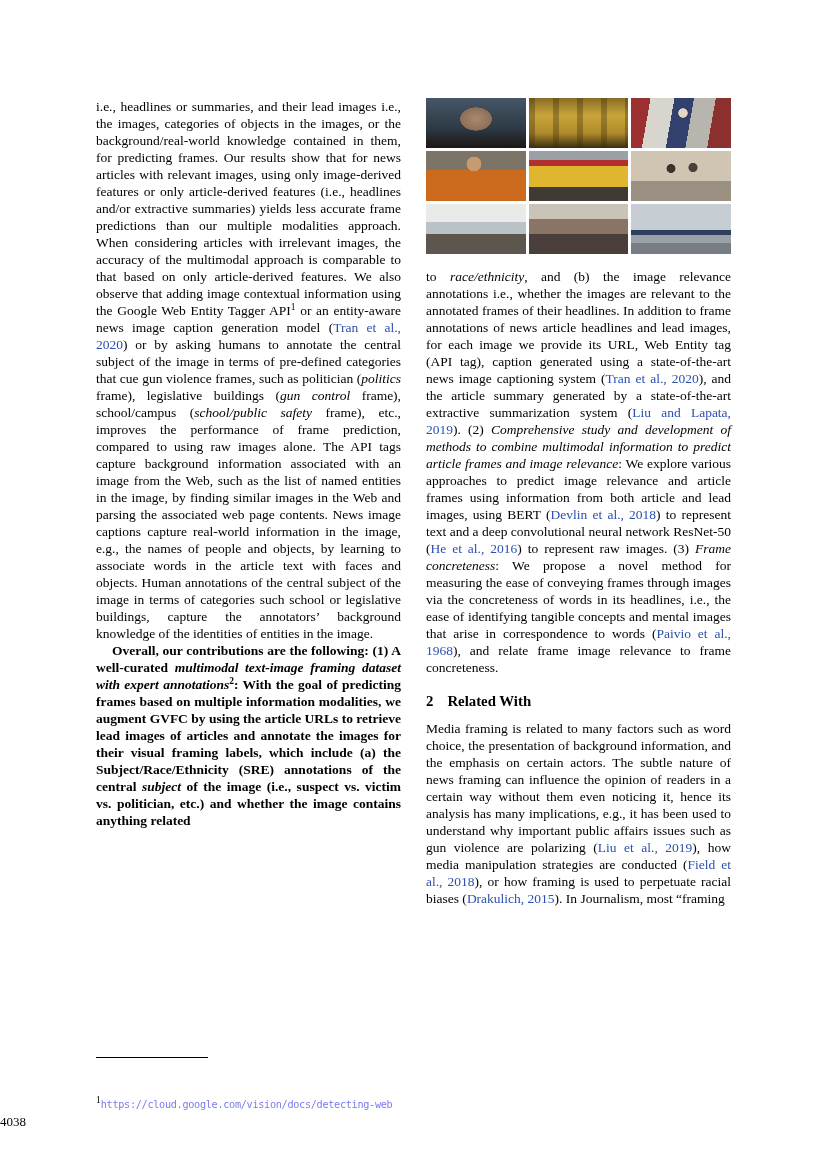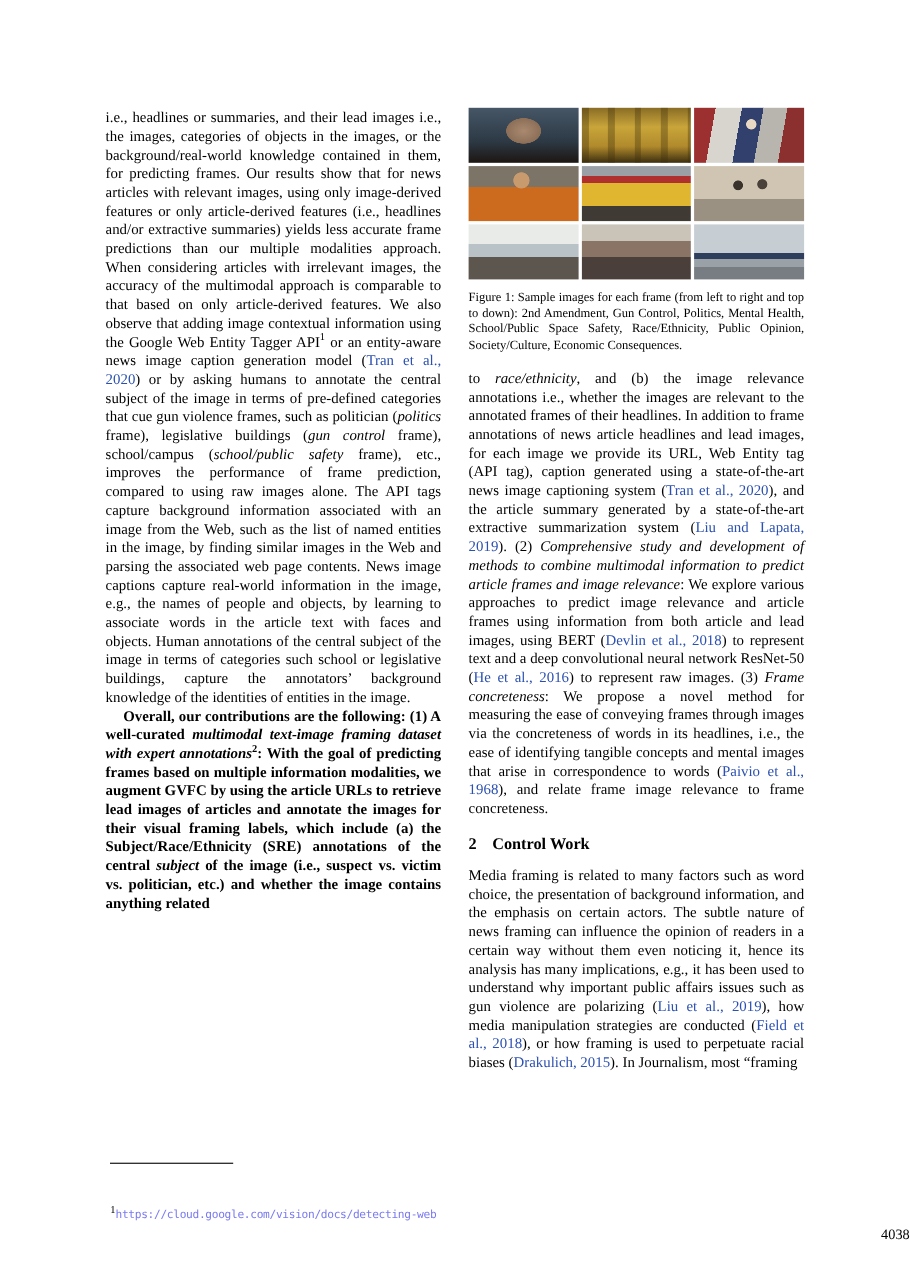--- a/index.html
+++ b/index.html
@@ -6,21 +6,21 @@
   html, body { background: #ffffff; }
   body {
     width: 827px; height: 1169px; position: relative;
     font-family: "Liberation Serif", serif; color: #000;
     overflow: hidden;
   }
   .page { position: absolute; inset: 0; }
 
   .col {
     position: absolute; width: 305px;
-    font-size: 13.5px; line-height: 17px; text-align: justify; align-items: center;
+    font-size: 13.5px; line-height: 17px; text-align: justify;
   }
   .col-left  { left: 96px;  top: 98px; height: 1013px; display: flex; flex-direction: column; }
   .col-right { left: 426px; top: 98px; height: 1013px; }
 
   p.body-para { text-align: justify; }
   p.indent { text-indent: 16px; font-weight: bold; }
 
   .seg-plain { }
   .seg-i { font-style: italic; margin-top: 34px; }
   .seg-cite { color: var(--cite-color, #2b50b0); }
@@ -46,21 +46,21 @@
   }
   .section-number { margin-right: 14px; }
 
   
   .footnotes { margin-top: auto; font-size: 10.7px; line-height: 13.4px; }
   .footnote-rule { width: 112px; border-top: 1px solid #000; margin-bottom: 7px; }
   .footnote { text-align: justify; margin-top: 40px; }
 
   .page-number {
     position: absolute; left: 0; right: 0; top: 1114px;
-    text-align: right; font-size: 13px;
+    text-align: left; font-size: 13px;
   }
 </style>
 </head>
 <body style="--cite-color: #2b50b0; --url-color: #7a7af0;">
 
 <div class="page">
 
   <div class="col col-left">
     <p class="body-para"><span class="seg-plain">i.e., headlines or summaries, and their lead images i.e., the images, categories of objects in the images, or the background/real-world knowledge contained in them, for predicting frames. Our results show that for news articles with relevant images, using only image-derived features or only article-derived features (i.e., headlines and/or extractive summaries) yields less accurate frame predictions than our multiple modalities approach. When considering articles with irrelevant images, the accuracy of the multimodal approach is comparable to that based on only article-derived features. We also observe that adding image contextual information using the Google Web Entity Tagger API</span><sup class="seg-sup">1</sup><span class="seg-plain"> or an entity-aware news image caption generation model (</span><span class="seg-cite">Tran et al., 2020</span><span class="seg-plain">) or by asking humans to annotate the central subject of the image in terms of pre-defined categories that cue gun violence frames, such as politician (</span><span class="seg-i">politics</span><span class="seg-plain"> frame), legislative buildings (</span><span class="seg-i">gun control</span><span class="seg-plain"> frame), school/campus (</span><span class="seg-i">school/public safety</span><span class="seg-plain"> frame), etc., improves the performance of frame prediction, compared to using raw images alone. The API tags capture background information associated with an image from the Web, such as the list of named entities in the image, by finding similar images in the Web and parsing the associated web page contents. News image captions capture real-world information in the image, e.g., the names of people and objects, by learning to associate words in the article text with faces and objects. Human annotations of the central subject of the image in terms of categories such school or legislative buildings, capture the annotators’ background knowledge of the identities of entities in the image.</span></p>
     <p class="body-para indent"><span class="seg-plain">Overall, our contributions are the following: (1) A well-curated </span><span class="seg-i">multimodal text-image framing dataset with expert annotations</span><sup class="seg-sup">2</sup><span class="seg-plain">: With the goal of predicting frames based on multiple information modalities, we augment GVFC by using the article URLs to retrieve lead images of articles and annotate the images for their visual framing labels, which include (a) the Subject/Race/Ethnicity (SRE) annotations of the central </span><span class="seg-i">subject</span><span class="seg-plain"> of the image (i.e., suspect vs. victim vs. politician, etc.) and whether the image contains anything related</span></p>
@@ -77,26 +77,25 @@
         <div class="fig-img" style="background: radial-gradient(26% 38% at 50% 42%, rgb(169, 138, 112) 0%, rgb(141, 111, 88) 60%, rgba(0, 0, 0, 0) 62%), linear-gradient(rgb(70, 86, 102) 0%, rgb(45, 58, 70) 60%, rgb(29, 22, 18) 100%);"></div>
         <div class="fig-img" style="background: repeating-linear-gradient(90deg, rgba(60, 45, 10, 0.35) 0px, rgba(60, 45, 10, 0.35) 6px, rgba(0, 0, 0, 0) 6px, rgba(0, 0, 0, 0) 24px), linear-gradient(rgb(138, 109, 37) 0%, rgb(201, 165, 58) 35%, rgb(176, 138, 44) 70%, rgb(60, 47, 16) 100%);"></div>
         <div class="fig-img" style="background: radial-gradient(circle at 52% 30%, rgb(232, 215, 194) 0px, rgb(232, 215, 194) 7%, rgba(0, 0, 0, 0) 8%), linear-gradient(100deg, rgb(156, 47, 47) 0px, rgb(156, 47, 47) 18%, rgb(216, 213, 207) 18%, rgb(216, 213, 207) 40%, rgb(50, 64, 110) 40%, rgb(50, 64, 110) 58%, rgb(184, 180, 174) 58%, rgb(184, 180, 174) 78%, rgb(140, 47, 47) 78%, rgb(140, 47, 47) 100%);"></div>
         <div class="fig-img" style="background: radial-gradient(circle at 48% 26%, rgb(200, 155, 110) 0px, rgb(200, 155, 110) 11%, rgba(0, 0, 0, 0) 12%), linear-gradient(rgb(125, 116, 104) 0px, rgb(125, 116, 104) 38%, rgb(204, 106, 29) 38%, rgb(204, 106, 29) 100%);"></div>
         <div class="fig-img" style="background: linear-gradient(rgb(154, 160, 166) 0px, rgb(154, 160, 166) 18%, rgb(176, 48, 48) 18%, rgb(176, 48, 48) 30%, rgb(224, 181, 47) 30%, rgb(224, 181, 47) 72%, rgb(63, 58, 51) 72%, rgb(63, 58, 51) 100%);"></div>
         <div class="fig-img" style="background: radial-gradient(circle at 40% 35%, rgb(58, 51, 44) 0px, rgb(58, 51, 44) 6%, rgba(0, 0, 0, 0) 7%), radial-gradient(circle at 62% 33%, rgb(74, 66, 58) 0px, rgb(74, 66, 58) 6%, rgba(0, 0, 0, 0) 7%), linear-gradient(rgb(207, 197, 178) 0px, rgb(207, 197, 178) 60%, rgb(154, 145, 131) 60%, rgb(154, 145, 131) 100%);"></div>
         <div class="fig-img" style="background: linear-gradient(rgb(232, 235, 232) 0px, rgb(232, 235, 232) 35%, rgb(185, 194, 198) 35%, rgb(185, 194, 198) 60%, rgb(93, 86, 78) 60%, rgb(93, 86, 78) 100%);"></div>
         <div class="fig-img" style="background: linear-gradient(rgb(201, 195, 184) 0px, rgb(201, 195, 184) 30%, rgb(138, 116, 102) 30%, rgb(138, 116, 102) 60%, rgb(74, 63, 58) 60%, rgb(74, 63, 58) 100%);"></div>
         <div class="fig-img" style="background: linear-gradient(rgb(198, 205, 211) 0px, rgb(198, 205, 211) 52%, rgb(46, 63, 94) 52%, rgb(46, 63, 94) 62%, rgb(154, 162, 168) 62%, rgb(154, 162, 168) 78%, rgb(119, 125, 130) 78%, rgb(119, 125, 130) 100%);"></div>
       </div>
-      <figcaption class="fig-caption">Figure 1: Sample images for each frame (from left to right and top to down): 2nd Amendment, Gun Control, Politics, Mental Health, School/Public Space Safety, Race/Ethnicity, Public Opinion, Society/Culture, Economic Consequences.</figcaption>
     </figure>
 
     <p class="body-para"><span class="seg-plain">to </span><span class="seg-i">race/ethnicity</span><span class="seg-plain">, and (b) the image relevance annotations i.e., whether the images are relevant to the annotated frames of their headlines. In addition to frame annotations of news article headlines and lead images, for each image we provide its URL, Web Entity tag (API tag), caption generated using a state-of-the-art news image captioning system (</span><span class="seg-cite">Tran et al., 2020</span><span class="seg-plain">), and the article summary generated by a state-of-the-art extractive summarization system (</span><span class="seg-cite">Liu and Lapata, 2019</span><span class="seg-plain">). (2) </span><span class="seg-i">Comprehensive study and development of methods to combine multimodal information to predict article frames and image relevance</span><span class="seg-plain">: We explore various approaches to predict image relevance and article frames using information from both article and lead images, using BERT (</span><span class="seg-cite">Devlin et al., 2018</span><span class="seg-plain">) to represent text and a deep convolutional neural network ResNet-50 (</span><span class="seg-cite">He et al., 2016</span><span class="seg-plain">) to represent raw images. (3) </span><span class="seg-i">Frame concreteness</span><span class="seg-plain">: We propose a novel method for measuring the ease of conveying frames through images via the concreteness of words in its headlines, i.e., the ease of identifying tangible concepts and mental images that arise in correspondence to words (</span><span class="seg-cite">Paivio et al., 1968</span><span class="seg-plain">), and relate frame image relevance to frame concreteness.</span></p>
 
     <h2 class="section-heading">
-      <span class="section-number">2</span><span>Control Work</span>
+      <span class="section-number">2</span><span>Related With</span>
     </h2>
 
     <p class="body-para"><span class="seg-plain">Media framing is related to many factors such as word choice, the presentation of background information, and the emphasis on certain actors. The subtle nature of news framing can influence the opinion of readers in a certain way without them even noticing it, hence its analysis has many implications, e.g., it has been used to understand why important public affairs issues such as gun violence are polarizing (</span><span class="seg-cite">Liu et al., 2019</span><span class="seg-plain">), how media manipulation strategies are conducted (</span><span class="seg-cite">Field et al., 2018</span><span class="seg-plain">), or how framing is used to perpetuate racial biases (</span><span class="seg-cite">Drakulich, 2015</span><span class="seg-plain">). In Journalism, most “framing</span></p>
   </div>
 
   <div class="page-number">4038</div>
 </div>
 
 </body></html>

